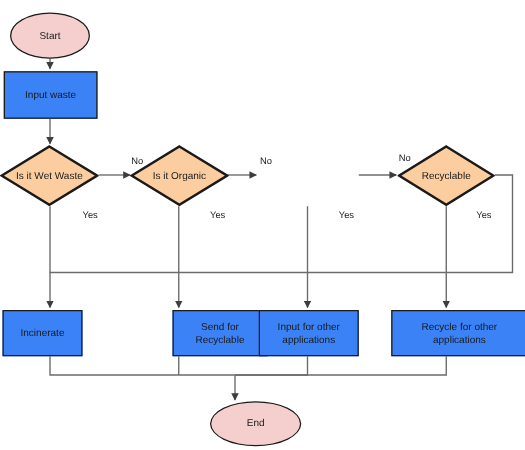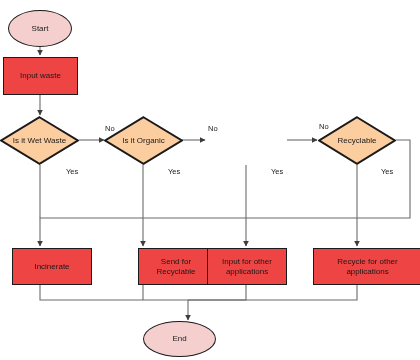--- a/index.html
+++ b/index.html
@@ -37,21 +37,21 @@
     line-height: 1.25;
     z-index: 3;
   }
   .node.terminator {
     border: 1.6px solid #1a1a1a;
     border-radius: 50%;
     background: #f5cfce;
   }
   .node.process {
     border: 1.6px solid #1a1a1a;
-    background: #ef4444;
+    background: #3b82f6;
   }
   .node.decision {
     background: transparent;
     border: none;
   }
   .decision .dshape {
     position: absolute;
     left: 0;
     top: 0;
     width: 100%;
@@ -142,21 +142,21 @@
   </div>
 
 
   <div class="node decision" style="left:318px; top:116px; width:78px; height:49px;text-align:center;">
     <svg class="dshape" viewBox="0 0 78 49" preserveAspectRatio="none">
       <polygon points="39,1.2 76.8,24.5 39,47.8 1.2,24.5" fill="#fbcd9f" stroke="#1a1a1a" stroke-width="1.9"></polygon>
     </svg>
     <span class="dlabel">Recyclable</span>
   </div>
 
-  <div class="node process" style="left:12px; top:248px; width:80px; height:37px;">
+  <div class="node process" style="left:2px; top:248px; width:64px; height:37px;">
     <span>Incinerate</span>
   </div>
 
   <div class="node process" style="left:105px; top:248px; width:76px; height:37px;margin-left:33px;">
     <span>
       <span>Send for</span><br>
       <span>Recyclable</span>
     </span>
   </div>
 
@@ -167,21 +167,21 @@
     </span>
   </div>
 
   <div class="node process" style="left:313px; top:248px; width:109px; height:37px;">
     <span>
       <span>Recycle for other</span><br>
       <span>applications</span>
     </span>
   </div>
 
-  <div class="node terminator" style="left:143px; top:321px; width:73px; height:36px;">
+  <div class="node terminator" style="left:168px; top:321px; width:73px; height:36px;">
     <span>End</span>
   </div>
 
   <div class="edge-label" style="left:84px; top:124px;">No</div>
 
   <div class="edge-label" style="left:187px; top:124px;">No</div>
 
   <div class="edge-label" style="left:298px; top:122px;">No</div>
 
   <div class="edge-label" style="left:400px; top:167px;">No</div>

